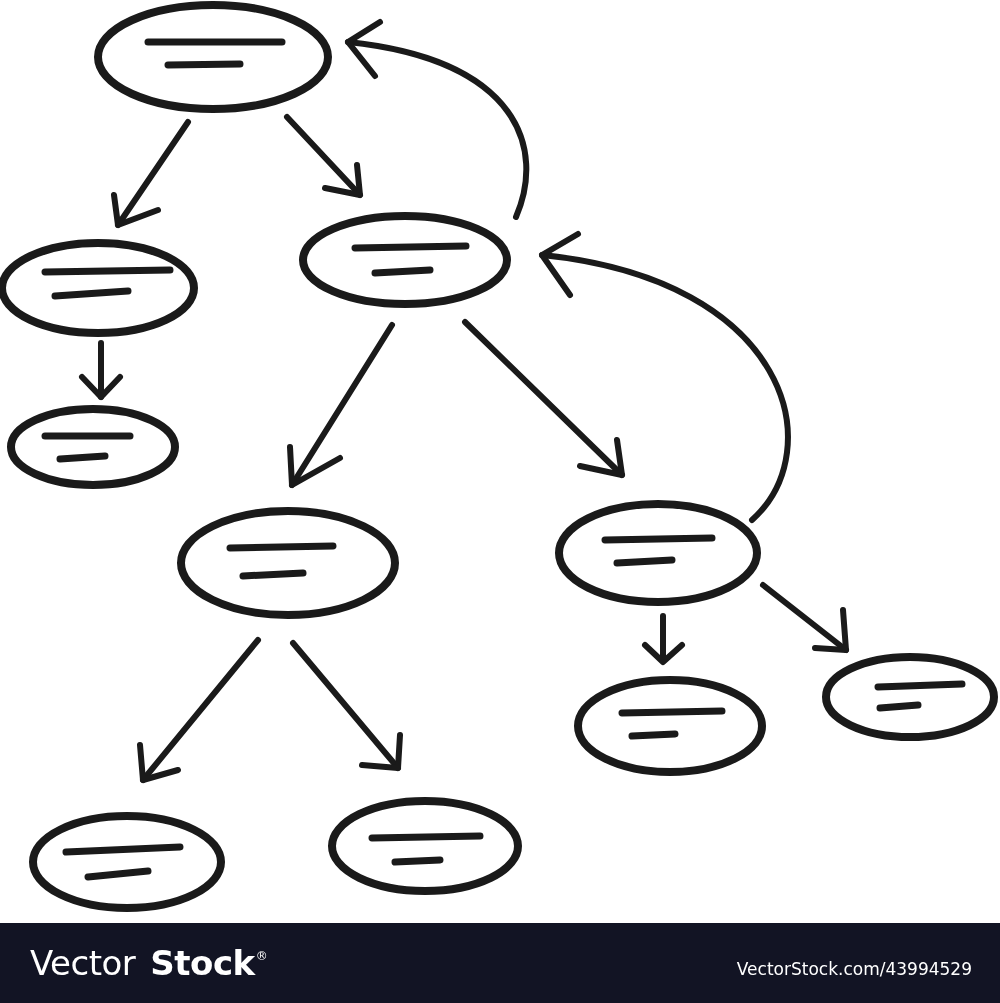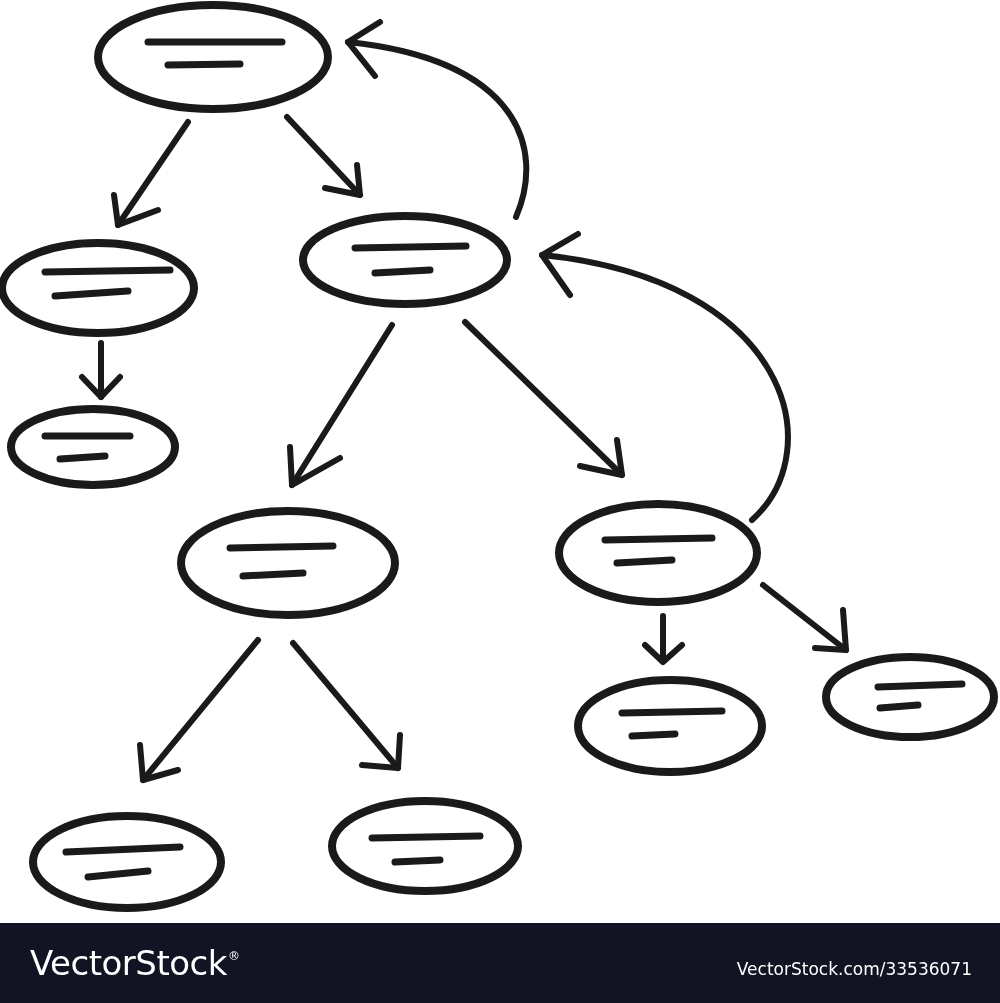--- a/index.html
+++ b/index.html
@@ -1,21 +1,21 @@
 <!DOCTYPE html>
 <html><head>
 <meta charset="utf-8">
 <style>
   html,body{margin:0;padding:0;background:#ffffff;}
   body{width:1000px;height:1003px;position:relative;overflow:hidden;font-family:"Liberation Sans",sans-serif;}
   #canvas{position:absolute;left:0;top:0;width:1000px;height:923px;}
   #banner{position:absolute;left:0;top:923px;width:1000px;height:80px;background:#121424;color:#fff;}
   #logo{position:absolute;left:30px;top:20px;font-size:34px;letter-spacing:-0.5px;font-family:"DejaVu Sans",sans-serif;}
   #logo .light{font-weight:400;}
-  #logo .bold{font-weight:normal;}
+  #logo .bold{font-weight:bold;margin-left:15px;}
   #logo sup{font-size:12px;vertical-align:top;position:relative;top:6px;margin-left:1px;}
   #stockid{position:absolute;right:28px;top:36px;font-size:17px;font-family:"DejaVu Sans",sans-serif;}
   svg .node{fill:none;stroke:#1a1a1a;stroke-width:8;}
   svg .line{stroke:#1a1a1a;stroke-width:7;stroke-linecap:round;}
   svg .edge{fill:none;stroke:#1a1a1a;stroke-width:6;stroke-linecap:round;stroke-linejoin:round;}
 </style>
 </head>
 <body>
 
 <svg id="canvas" viewBox="0 0 1000 923" xmlns="http://www.w3.org/2000/svg">
@@ -113,14 +113,14 @@
     <path class="edge" d="M380 22 L348 42 L375 76"></path>
   </g>
   <g>
     <path class="edge" d="M752 520 C 830 450, 790 280, 542 255"></path>
     <path class="edge" d="M578 234 L542 255 L570 295"></path>
   </g>
 </svg>
 
 <div id="banner">
   <div id="logo"><span class="light">Vector</span><span class="bold">Stock</span><sup>®</sup></div>
-  <div id="stockid">VectorStock.com/33536071</div>
+  <div id="stockid">VectorStock.com/43994529</div>
 </div>
 
 </body></html>

